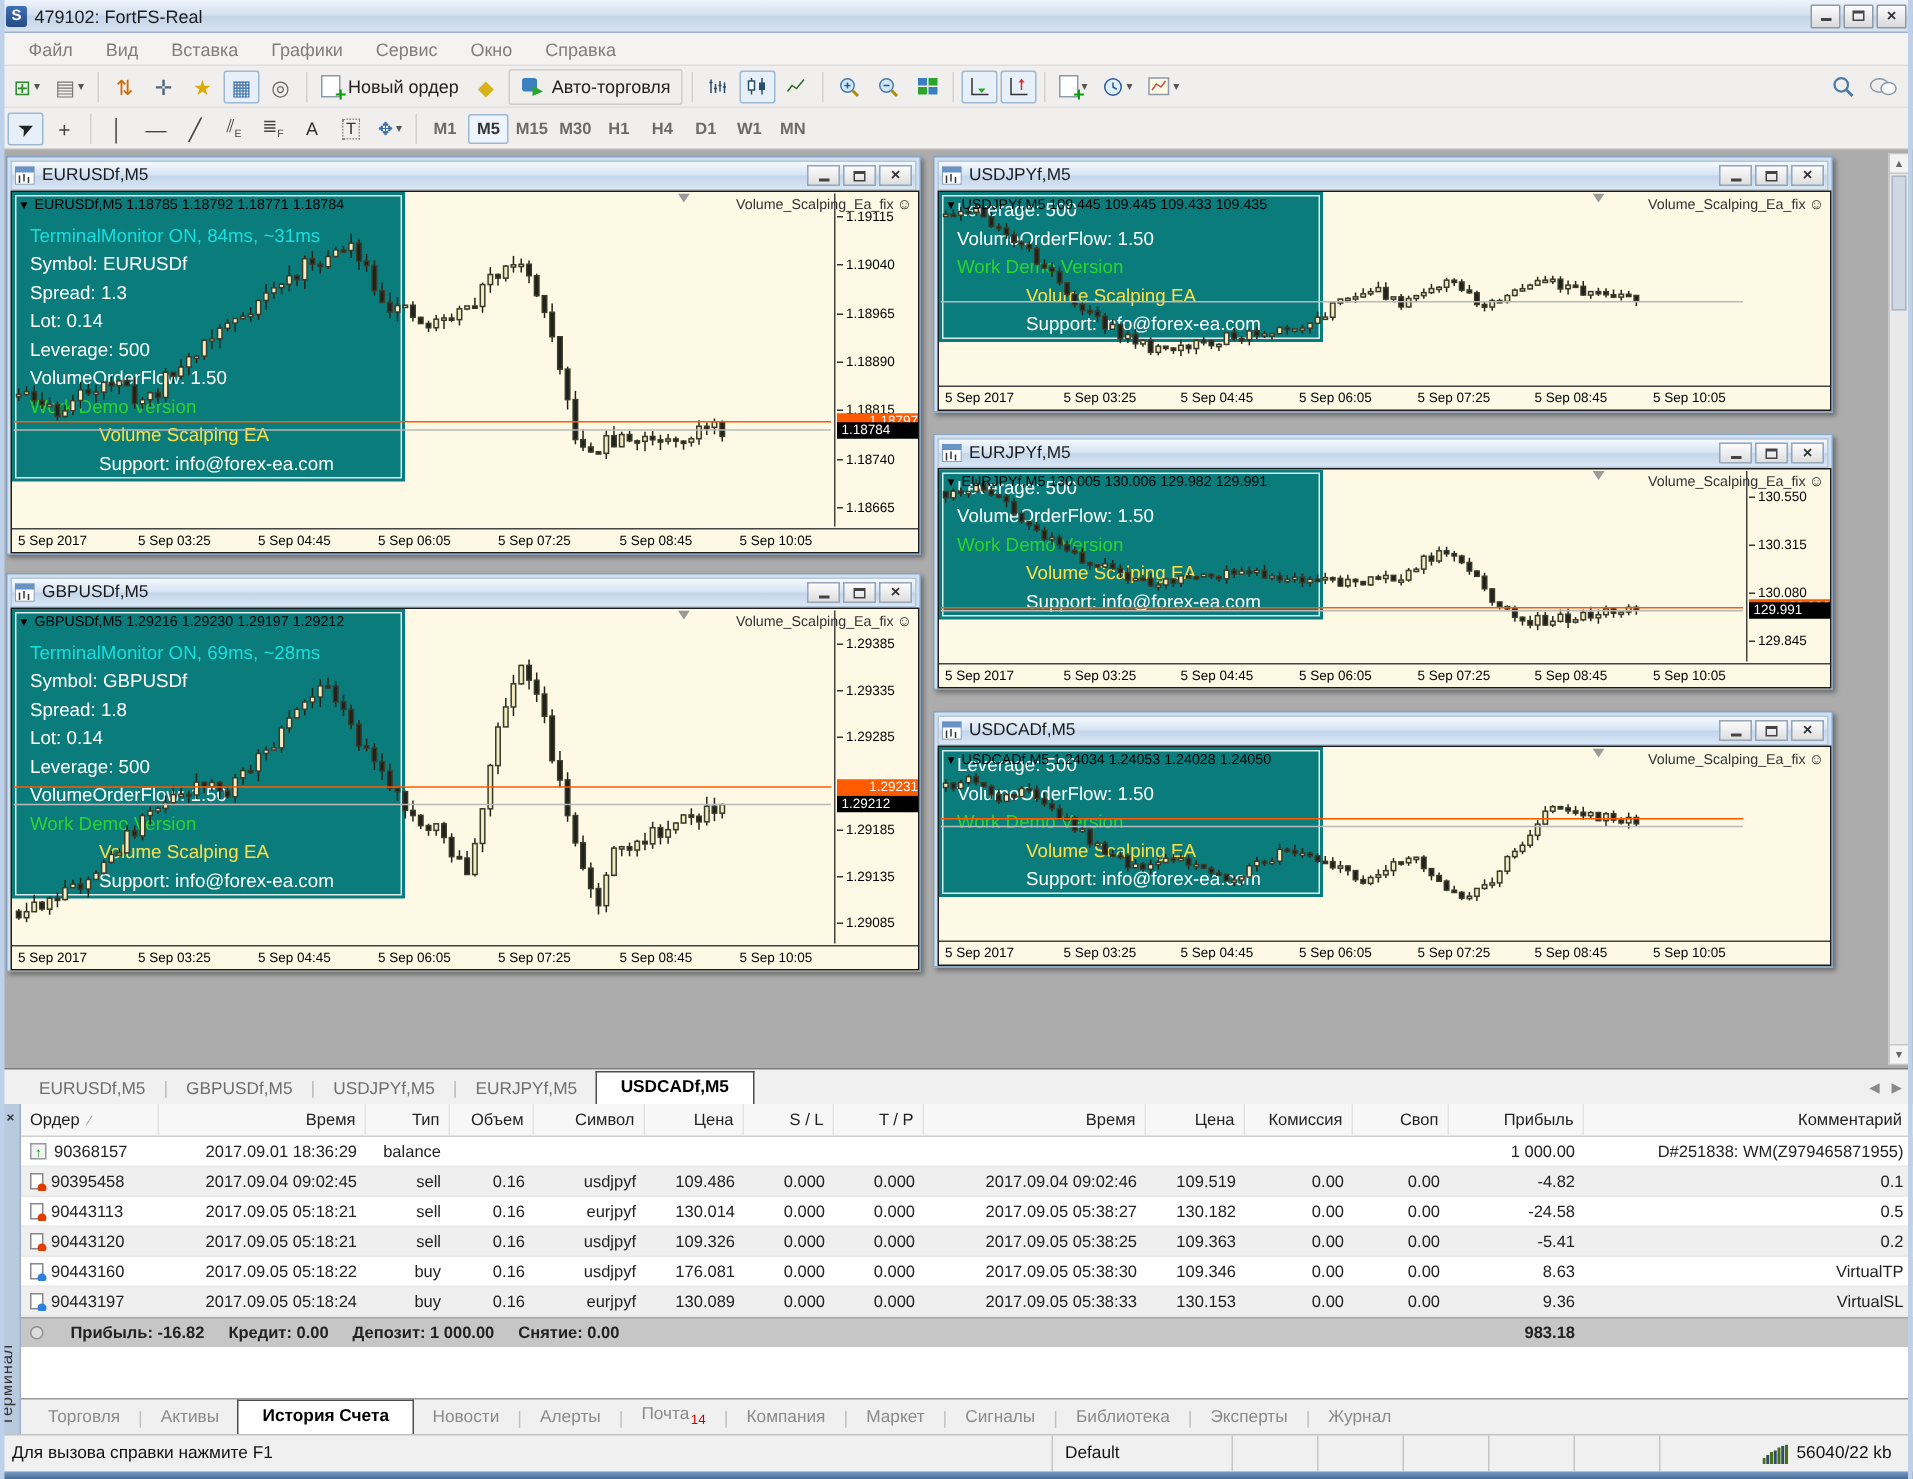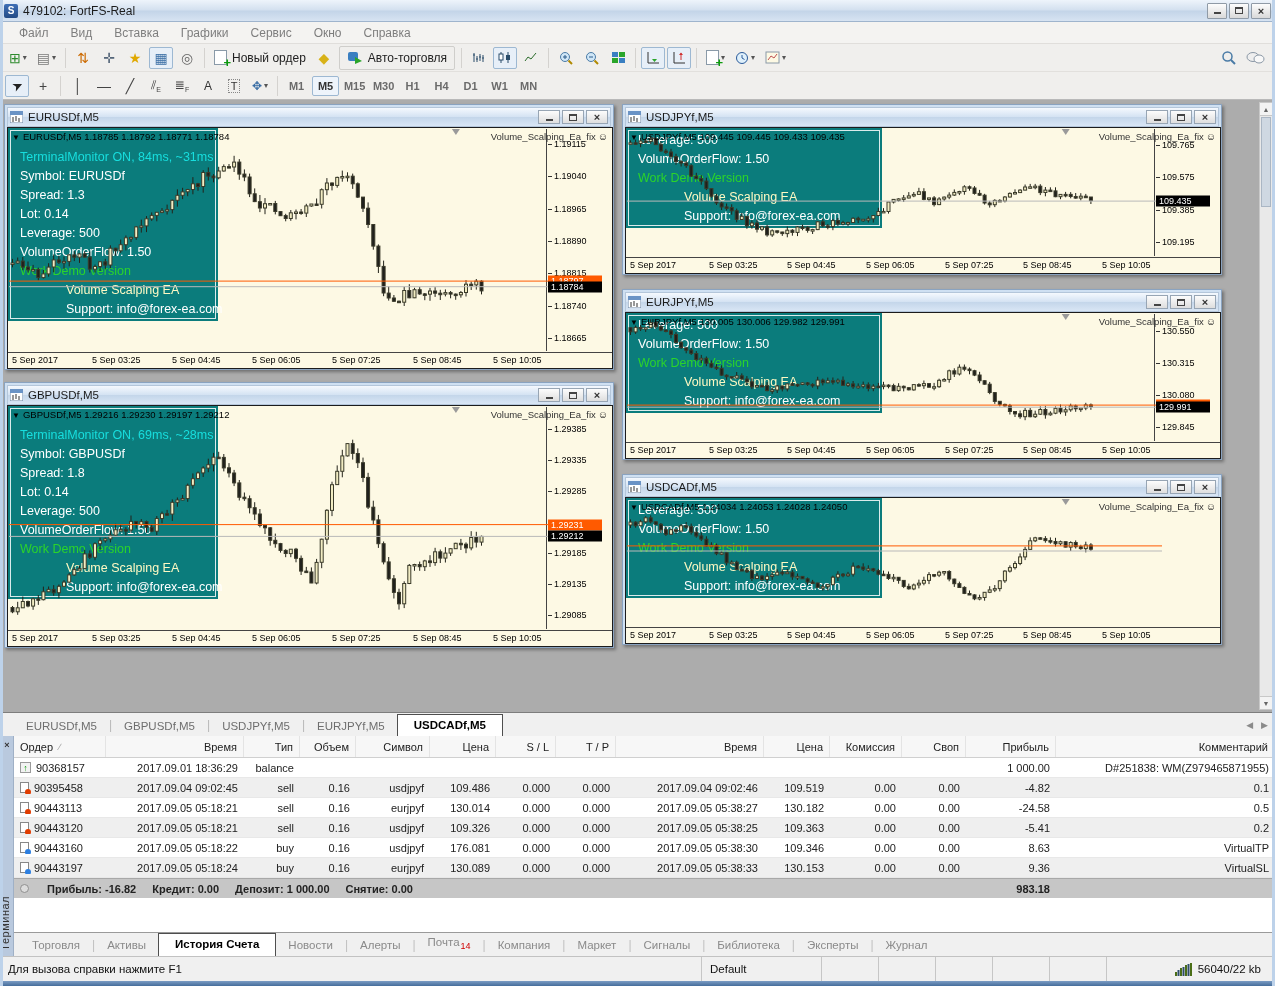--- a/index.html
+++ b/index.html
@@ -47,40 +47,40 @@
   .chart-window { position:absolute; background:#cfe0f2; border:1px solid #8aa3c0; box-shadow:2px 2px 3px rgba(0,0,0,.35); padding:2px; }
   .cw-titlebar { height:20px; background:linear-gradient(#f5f9fe,#d5e3f3 48%,#c4d6ea 52%,#d9e6f5);
     display:flex; align-items:center; padding:0 2px; border:1px solid #b4c6da; }
   .cw-icon { width:13px; height:12px; margin-right:5px; flex:0 0 auto; }
   .cw-title { font-size:11.5px; color:#1b1b1b; }
   .cw-btns { margin-left:auto; display:flex; gap:2px; }
   .cwbtn { width:22px; height:14px; background:linear-gradient(#fcfcfc,#dedede); border:1px solid #97a5b4;
     display:flex; align-items:center; justify-content:center; color:#333; }
   .cw-body { position:relative; background:#fdf9e4; border:1px solid #1c1c1c; overflow:hidden; }
   .plot { position:absolute; left:1px; top:1px; right:59px; bottom:17px; }
-  .paxis { position:absolute; right:0; top:1px; width:66px; bottom:17px; border-left:1px solid #444; }
+  .paxis { position:absolute; right:0; top:1px; width:56px; bottom:17px; border-left:1px solid #444; }
   .taxis { position:absolute; left:0; right:0; bottom:0; height:16px; border-top:1px solid #444; }
   .plabel { position:absolute; left:7px; font-size:9px; color:#000; transform:translateY(-50%); white-space:nowrap; }
   .plabel::before { content:""; position:absolute; left:-6px; top:50%; width:4px; border-top:1px solid #333; }
   .pricebox { position:absolute; left:1px; width:54px; height:11px; font-size:9px; line-height:11px;
     color:#fff; padding-left:3px; transform:translateY(-50%); }
   .pb-bid { background:#000; z-index:3; }
-  .pb-ask { background:#ff5a00; z-index:2; }
+  .pb-ask { background:#ff5a00; z-index:2;text-align:right; }
   .tlabel { position:absolute; top:2px; font-size:9px; color:#000; white-space:nowrap; }
   .ohlc-line { position:absolute; left:4px; top:3px; font-size:9.5px; color:#000; z-index:5; white-space:nowrap; }
   .ohlc-line .arr { font-size:8px; margin-right:3px; }
   .ea-label { position:absolute; right:4px; top:3px; font-size:9.5px; color:#333; z-index:5; }
   .ea-label .smiley { font-size:10px; margin-left:2px; color:#222; }
   .overlay { position:absolute; left:0; top:0; background:#0b7c7c; z-index:1; }
   .overlay::after { content:""; position:absolute; inset:2px; border:1px solid rgba(255,255,255,.85); pointer-events:none; }
-  .ov-tall { width:210px; height:193px; padding-top:20px; }
+  .ov-tall { width:262px; height:193px; padding-top:20px; }
   .ov-short { width:256px; height:100px; padding-top:3px; }
   .ov-line { font-size:12.5px; line-height:19px; padding-left:12px; white-space:nowrap; }
   .ov-line.indent { padding-left:58px; }
-  .ov-cyan { color:#17dede; } .ov-white { color:#ffffff; } .ov-green { color:#2bd42b; } .ov-blue { color:#fef9c3; }
+  .ov-cyan { color:#17dede; } .ov-white { color:#ffffff; } .ov-green { color:#2bd42b; } .ov-blue { color:#fde047; }
   .candles-svg { position:absolute; left:0; top:0; z-index:2; }
 
   .vscroll { position:absolute; right:2px; top:2px; width:14px; height:608px; background:#e9e9e9; border:1px solid #c8c8c8; }
   .vs-arrow { width:12px; height:13px; background:#f3f3f3; border-bottom:1px solid #c8c8c8; font-size:7px; color:#666;
     display:flex; align-items:center; justify-content:center; }
   .vs-arrow.bot { position:absolute; bottom:0; border-top:1px solid #c8c8c8; border-bottom:none; }
   .vs-thumb { position:absolute; top:14px; left:1px; width:10px; height:90px; background:#cfd8e2; border:1px solid #aab6c4; }
 
   
   .chart-tabbar { position:absolute; left:0; top:712px; width:1275px; height:24px; background:#f0f0f0;
@@ -1065,27 +1065,20 @@
             <line x1="458.8" y1="64.9" x2="458.8" y2="68.3" stroke="#23231a"></line>
             <rect x="457.3" y="67.2" width="3" height="1.5" fill="#20201c" stroke="#3b3b2a"></rect>
             <line x1="463.9" y1="68.0" x2="463.9" y2="75.0" stroke="#23231a"></line>
             <rect x="462.4" y="68.0" width="3" height="3.6" fill="#20201c" stroke="#3b3b2a"></rect>
             <line x1="0" y1="72.1" x2="535" y2="72.1" stroke="#b9b9b9"></line>
             <path d="M 434.7 0 L 442.7 0 L 438.7 6 Z" fill="#9a9a9a"></path>
           </svg>
         </div>
         <div class="ohlc-line"><span class="arr">▼</span><span>USDJPYf,M5  109.445 109.445 109.433 109.435</span></div>
         <div class="ea-label"><span>Volume_Scalping_Ea_fix</span><span class="smiley">☺</span></div>
-        <div class="paxis">
-          <div class="plabel" style="top: 16.1px;">109.765</div>
-          <div class="plabel" style="top: 48.4px;">109.575</div>
-          <div class="plabel" style="top: 80.6px;">109.385</div>
-          <div class="plabel" style="top: 112.9px;">109.195</div>
-          <div class="pricebox pb-bid" style="top: 72.1px;">109.435</div>
-        </div>
         <div class="taxis">
           <span class="tlabel" style="left: 4px;">5 Sep 2017</span>
           <span class="tlabel" style="left: 83px;">5 Sep 03:25</span>
           <span class="tlabel" style="left: 161px;">5 Sep 04:45</span>
           <span class="tlabel" style="left: 240px;">5 Sep 06:05</span>
           <span class="tlabel" style="left: 319px;">5 Sep 07:25</span>
           <span class="tlabel" style="left: 397px;">5 Sep 08:45</span>
           <span class="tlabel" style="left: 476px;">5 Sep 10:05</span>
         </div>
       </div>

